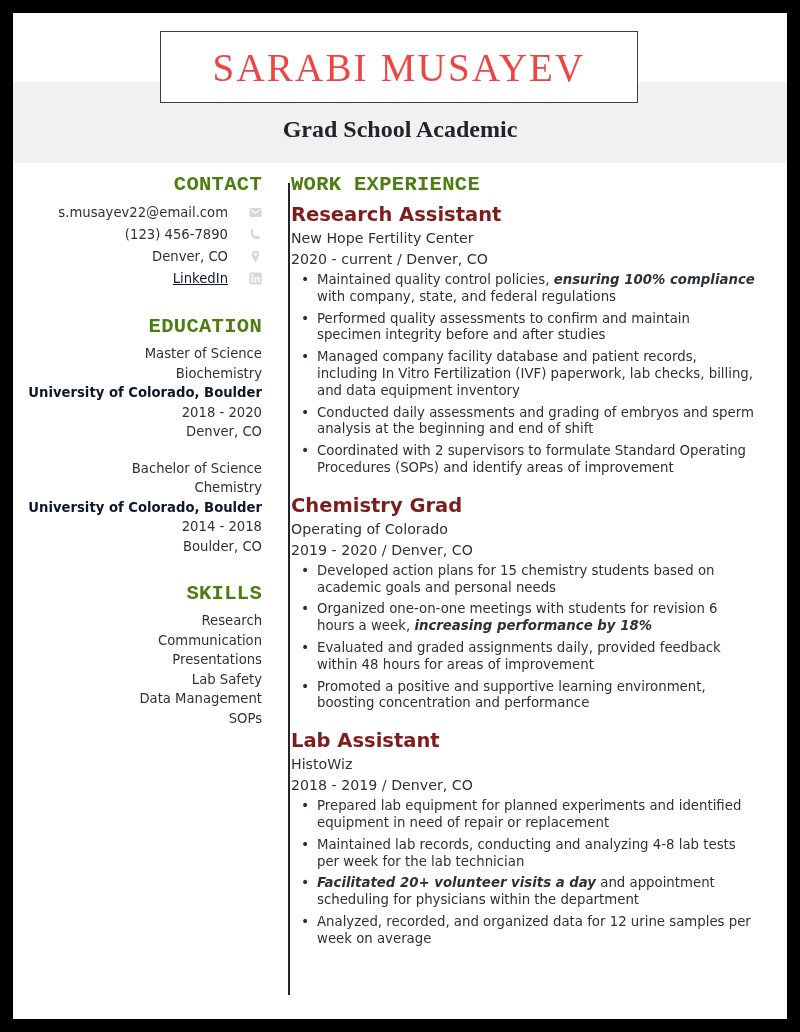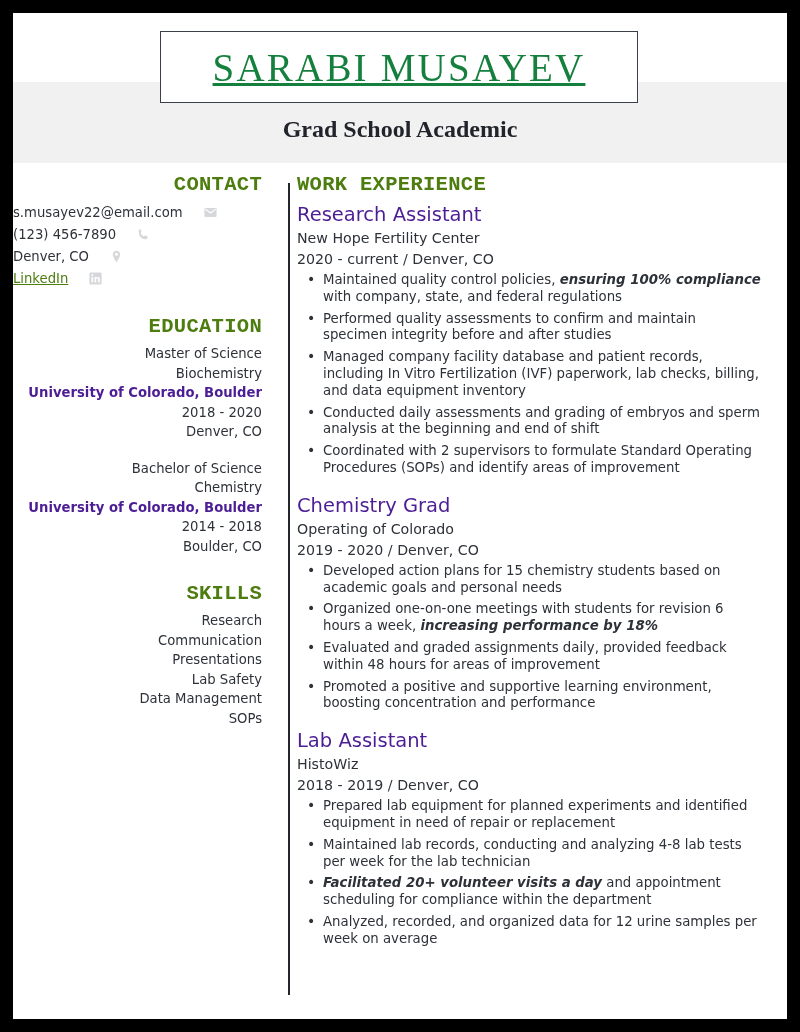--- a/index.html
+++ b/index.html
@@ -50,23 +50,22 @@
     border: 1.6px solid #3a3f49;
     display: flex;
     align-items: center;
     justify-content: center;
   }
 
   .name-text {
     font-family: "Liberation Serif", "DejaVu Serif", serif;
     font-size: 39px;
     letter-spacing: 2.2px;
-    color: #15803d;
+    color: #ef4444;
     white-space: nowrap;
-    text-decoration: underline;
   }
 
   .subtitle {
     position: absolute;
     left: 0;
     top: 103px;
     width: 774px;
     text-align: center;
     font-family: "Liberation Serif", "DejaVu Serif", serif;
     font-weight: bold;
@@ -107,78 +106,78 @@
     font-weight: bold;
     font-size: 20.5px;
     color: #4d7c0f;
     letter-spacing: 0.3px;
     margin-bottom: 6px;
   }
 
   .contact-row {
     display: flex;
     align-items: center;
-    justify-content: flex-start;
+    justify-content: flex-end;
     gap: 21px;
     font-size: 13.2px;
     color: #2d3138;
     line-height: 21px;
     margin-bottom: 1px;
   }
 
   .contact-row .c-text { white-space: nowrap; }
 
   .contact-row a.c-text {
-    color: #4d7c0f;
+    color: #0f172a;
     text-decoration: underline;
   }
 
   .ci { width: 13px; height: 13px; flex: 0 0 13px; display: block; }
   .ci svg { display: block; }
 
   .sec-block { margin-top: 26px; }
 
   .edu-entry { margin-bottom: 0; }
   .edu-entry + .edu-entry { margin-top: 17px; }
 
   .edu-line {
     font-size: 13.2px;
     color: #2d3138;
     line-height: 19.5px;
   }
   .edu-school {
     font-size: 13.2px;
     font-weight: bold;
-    color: #4c1d95;
+    color: #0f172a;
     line-height: 19.5px;
   }
 
   .skill-line {
     font-size: 13.2px;
     color: #2d3138;
     line-height: 19.5px;
   }
 
   
   .col-right {
     position: absolute;
-    left: 284px;
+    left: 278px;
     top: 0;
     width: 484px;
     padding-right: 20px;
   }
 
   .job { margin-bottom: 0; }
   .job + .job { margin-top: 16px; }
 
   .job-title {
     font-size: 19.5px;
-    color: #4c1d95;
+    color: #7f1d1d;
     line-height: 26px;
-    font-weight: normal;
+    font-weight: bold;
   }
   .job-company {
     font-size: 14.2px;
     color: #2d3138;
     line-height: 21px;
   }
   .job-meta {
     font-size: 14.2px;
     color: #2d3138;
     line-height: 21px;
@@ -336,21 +335,21 @@
           </ul>
         </div>
 
         <div class="job">
           <div class="job-title">Lab Assistant</div>
           <div class="job-company">HistoWiz</div>
           <div class="job-meta">2018 - 2019  /  Denver, CO</div>
           <ul class="bullets">
             <li><span>Prepared lab equipment for planned experiments and identified equipment in need of repair or replacement</span></li>
             <li><span>Maintained lab records, conducting and analyzing 4-8 lab tests per week for the lab technician</span></li>
-            <li><span class="em">Facilitated 20+ volunteer visits a day</span><span> and appointment scheduling for compliance within the department</span></li>
+            <li><span class="em">Facilitated 20+ volunteer visits a day</span><span> and appointment scheduling for physicians within the department</span></li>
             <li><span>Analyzed, recorded, and organized data for 12 urine samples per week on average</span></li>
           </ul>
         </div>
 
       </div>
     </div>
 
   </div>
 </div>
 

